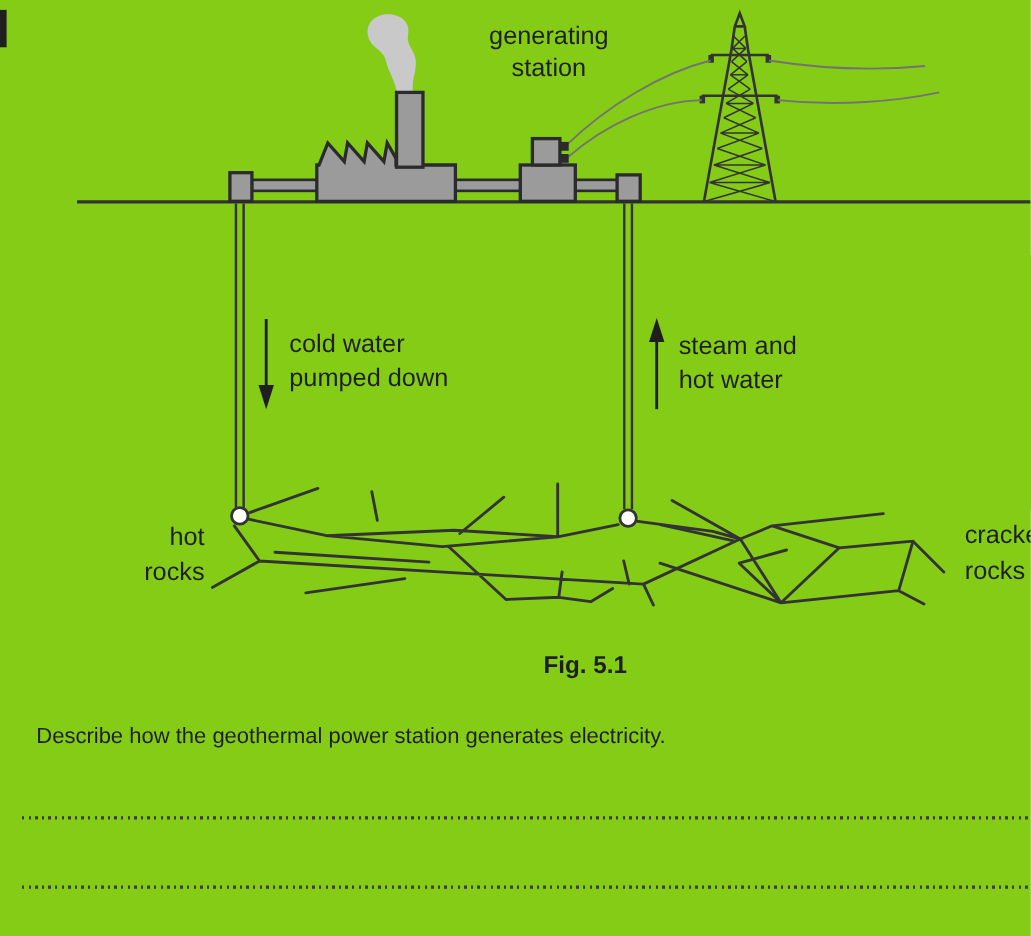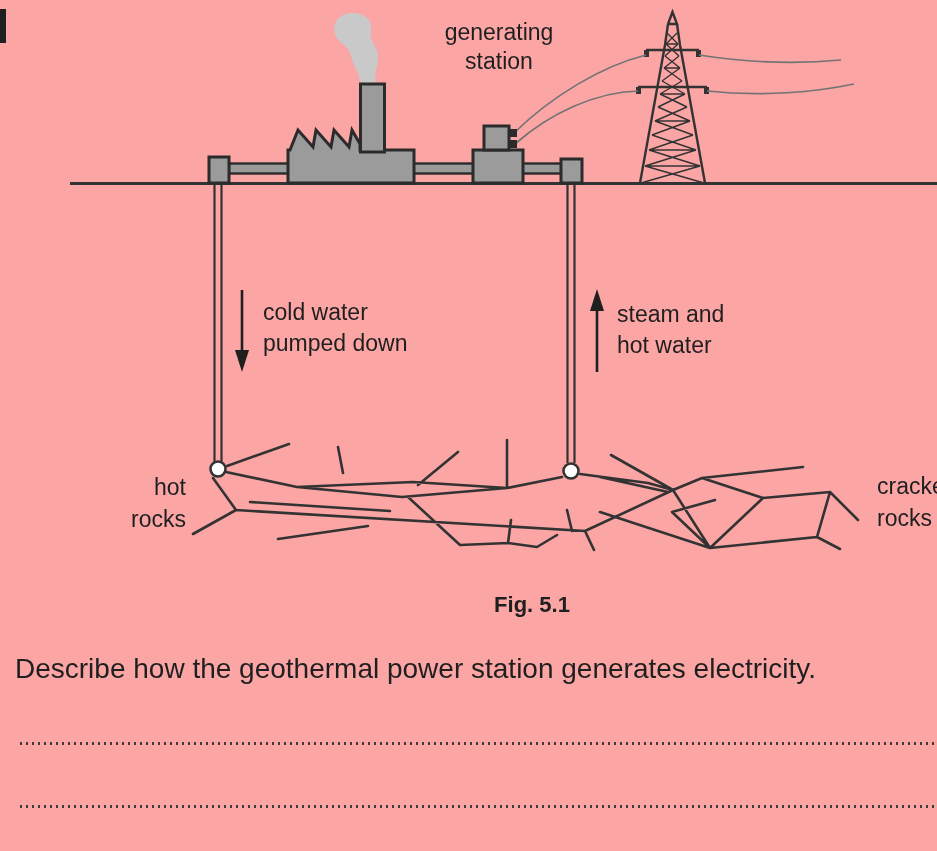--- a/index.html
+++ b/index.html
@@ -1,19 +1,19 @@
 <!DOCTYPE html>
 <html style="--ink: #1f1f1f; --line: #333333; --building-fill: #9b9b9b; --building-stroke: #2b2b2b; --smoke: #c9c9c9; --wire: #737373; --dots: #3c3c3c;"><head>
 <meta charset="utf-8">
 <style>
   html,body{margin:0;padding:0;}
   .page{
     position:relative;
     width:937px;height:851px;
-    background:#fca5a5;
+    background:#84cc16;
     overflow:hidden;
     font-family:"Liberation Sans","DejaVu Sans",sans-serif;
     color:var(--ink,#1f1f1f);
   }
   .corner-mark{
     position:absolute;left:0;top:9px;width:6px;height:34px;
     background:var(--ink,#1f1f1f);
   }
   svg.diagram{position:absolute;left:0;top:0;}
   svg text{fill:var(--ink,#1f1f1f);font-family:"Liberation Sans","DejaVu Sans",sans-serif;}
@@ -27,22 +27,22 @@
   .wellpipe{stroke:var(--line,#2e2e2e);stroke-width:2.2;fill:none;}
   .wellend{fill:#ffffff;stroke:var(--line,#2e2e2e);stroke-width:2.6;}
   .crack{stroke:var(--line,#2e2e2e);stroke-width:2.6;fill:none;stroke-linecap:round;stroke-linejoin:round;}
   .arrow{stroke:var(--ink,#1f1f1f);stroke-width:2.6;fill:none;}
   .arrowhead{fill:var(--ink,#1f1f1f);stroke:none;}
   .pylon{stroke:var(--line,#3a3a3a);stroke-width:1.4;fill:none;}
   .pylon-strong{stroke:var(--line,#3a3a3a);stroke-width:2.4;fill:none;}
   .insulator{fill:var(--line,#3a3a3a);}
   .wire{stroke:var(--wire,#737373);stroke-width:1.7;fill:none;}
   .question{
-    position:absolute;left:15px;top:656px;width:880px;
-    font-size:28px;line-height:26px;
+    position:absolute;left:33px;top:656px;width:880px;
+    font-size:20px;line-height:26px;
   }
   .answer-line{
     position:absolute;left:20px;width:917px;height:3px;
     background:repeating-linear-gradient(to right,var(--dots,#3c3c3c) 0 2.2px,transparent 2.2px 6px);
   }
   .answer-line.l1{top:742px;}
   .answer-line.l2{top:805px;}
 </style>
 </head>
 <body>

